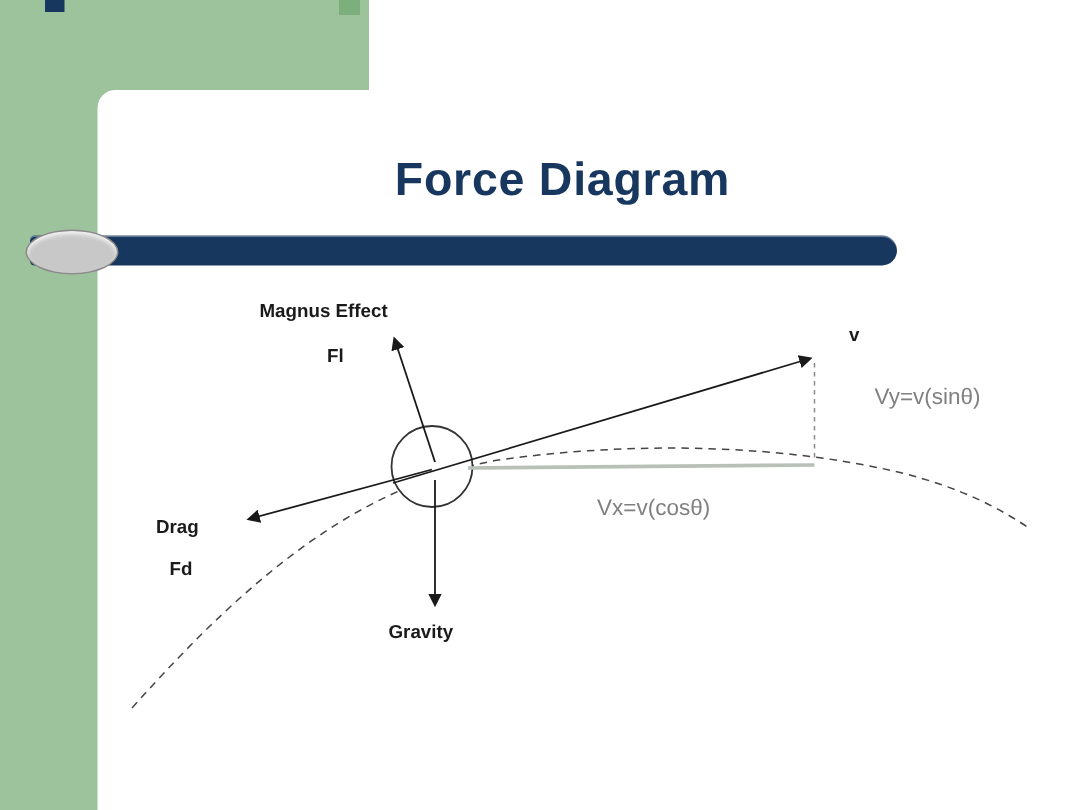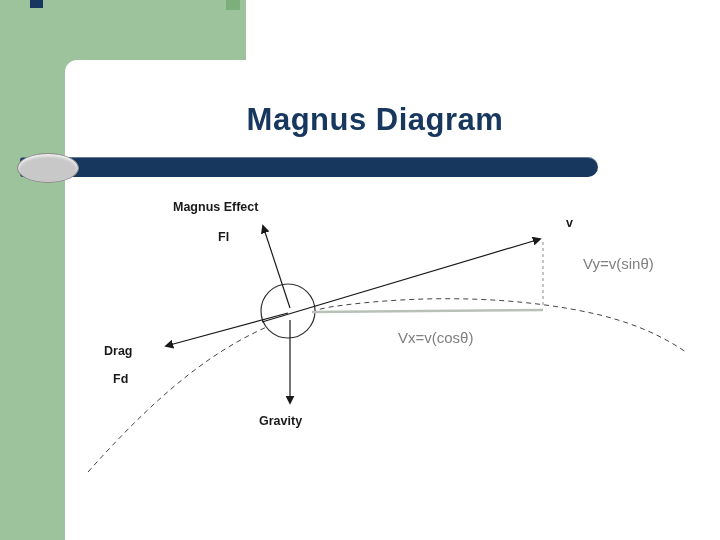--- a/index.html
+++ b/index.html
@@ -53,21 +53,21 @@
 <body>
 
 <div class="stage">
 
   <div class="green-bg"></div>
   <div class="deco-square-dark"></div>
   <div class="deco-square-green"></div>
 
   <div class="slide"></div>
 
-  <div class="title">Magnus Diagram</div>
+  <div class="title">Force Diagram</div>
 
   <div class="title-bar"></div>
   <div class="title-bar-ellipse"></div>
 
   <svg class="diagram" viewBox="0 0 720 540">
     <defs>
       <marker id="arrow" viewBox="0 0 10 10" refX="8" refY="5" markerWidth="7.5" markerHeight="7.5" orient="auto-start-reverse">
         <path d="M0,0 L10,5 L0,10 z" fill="#1a1a1a"></path>
       </marker>
     </defs>

